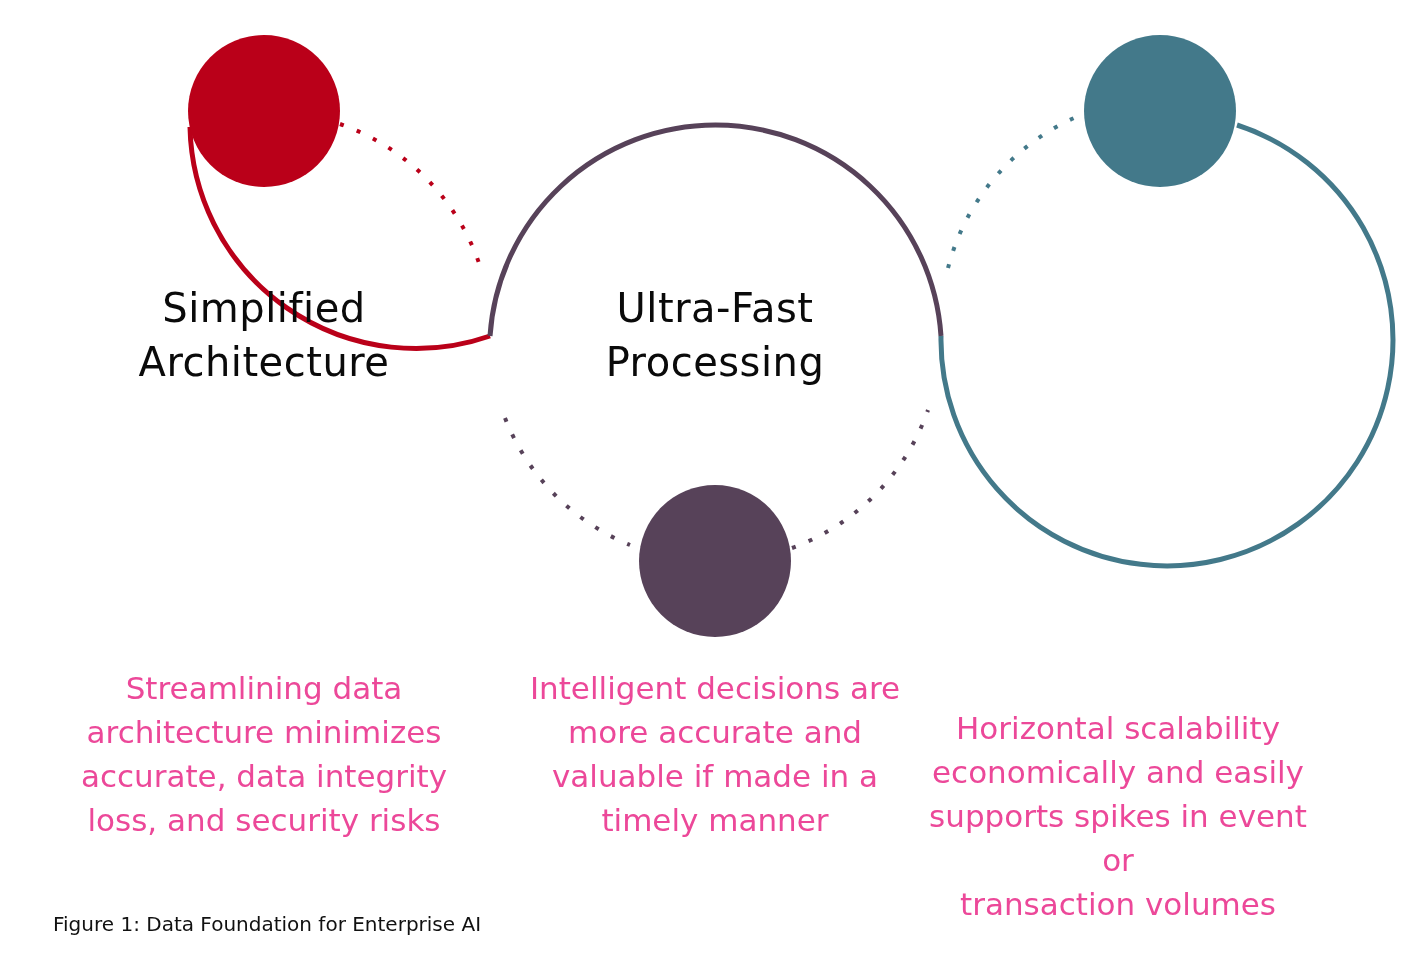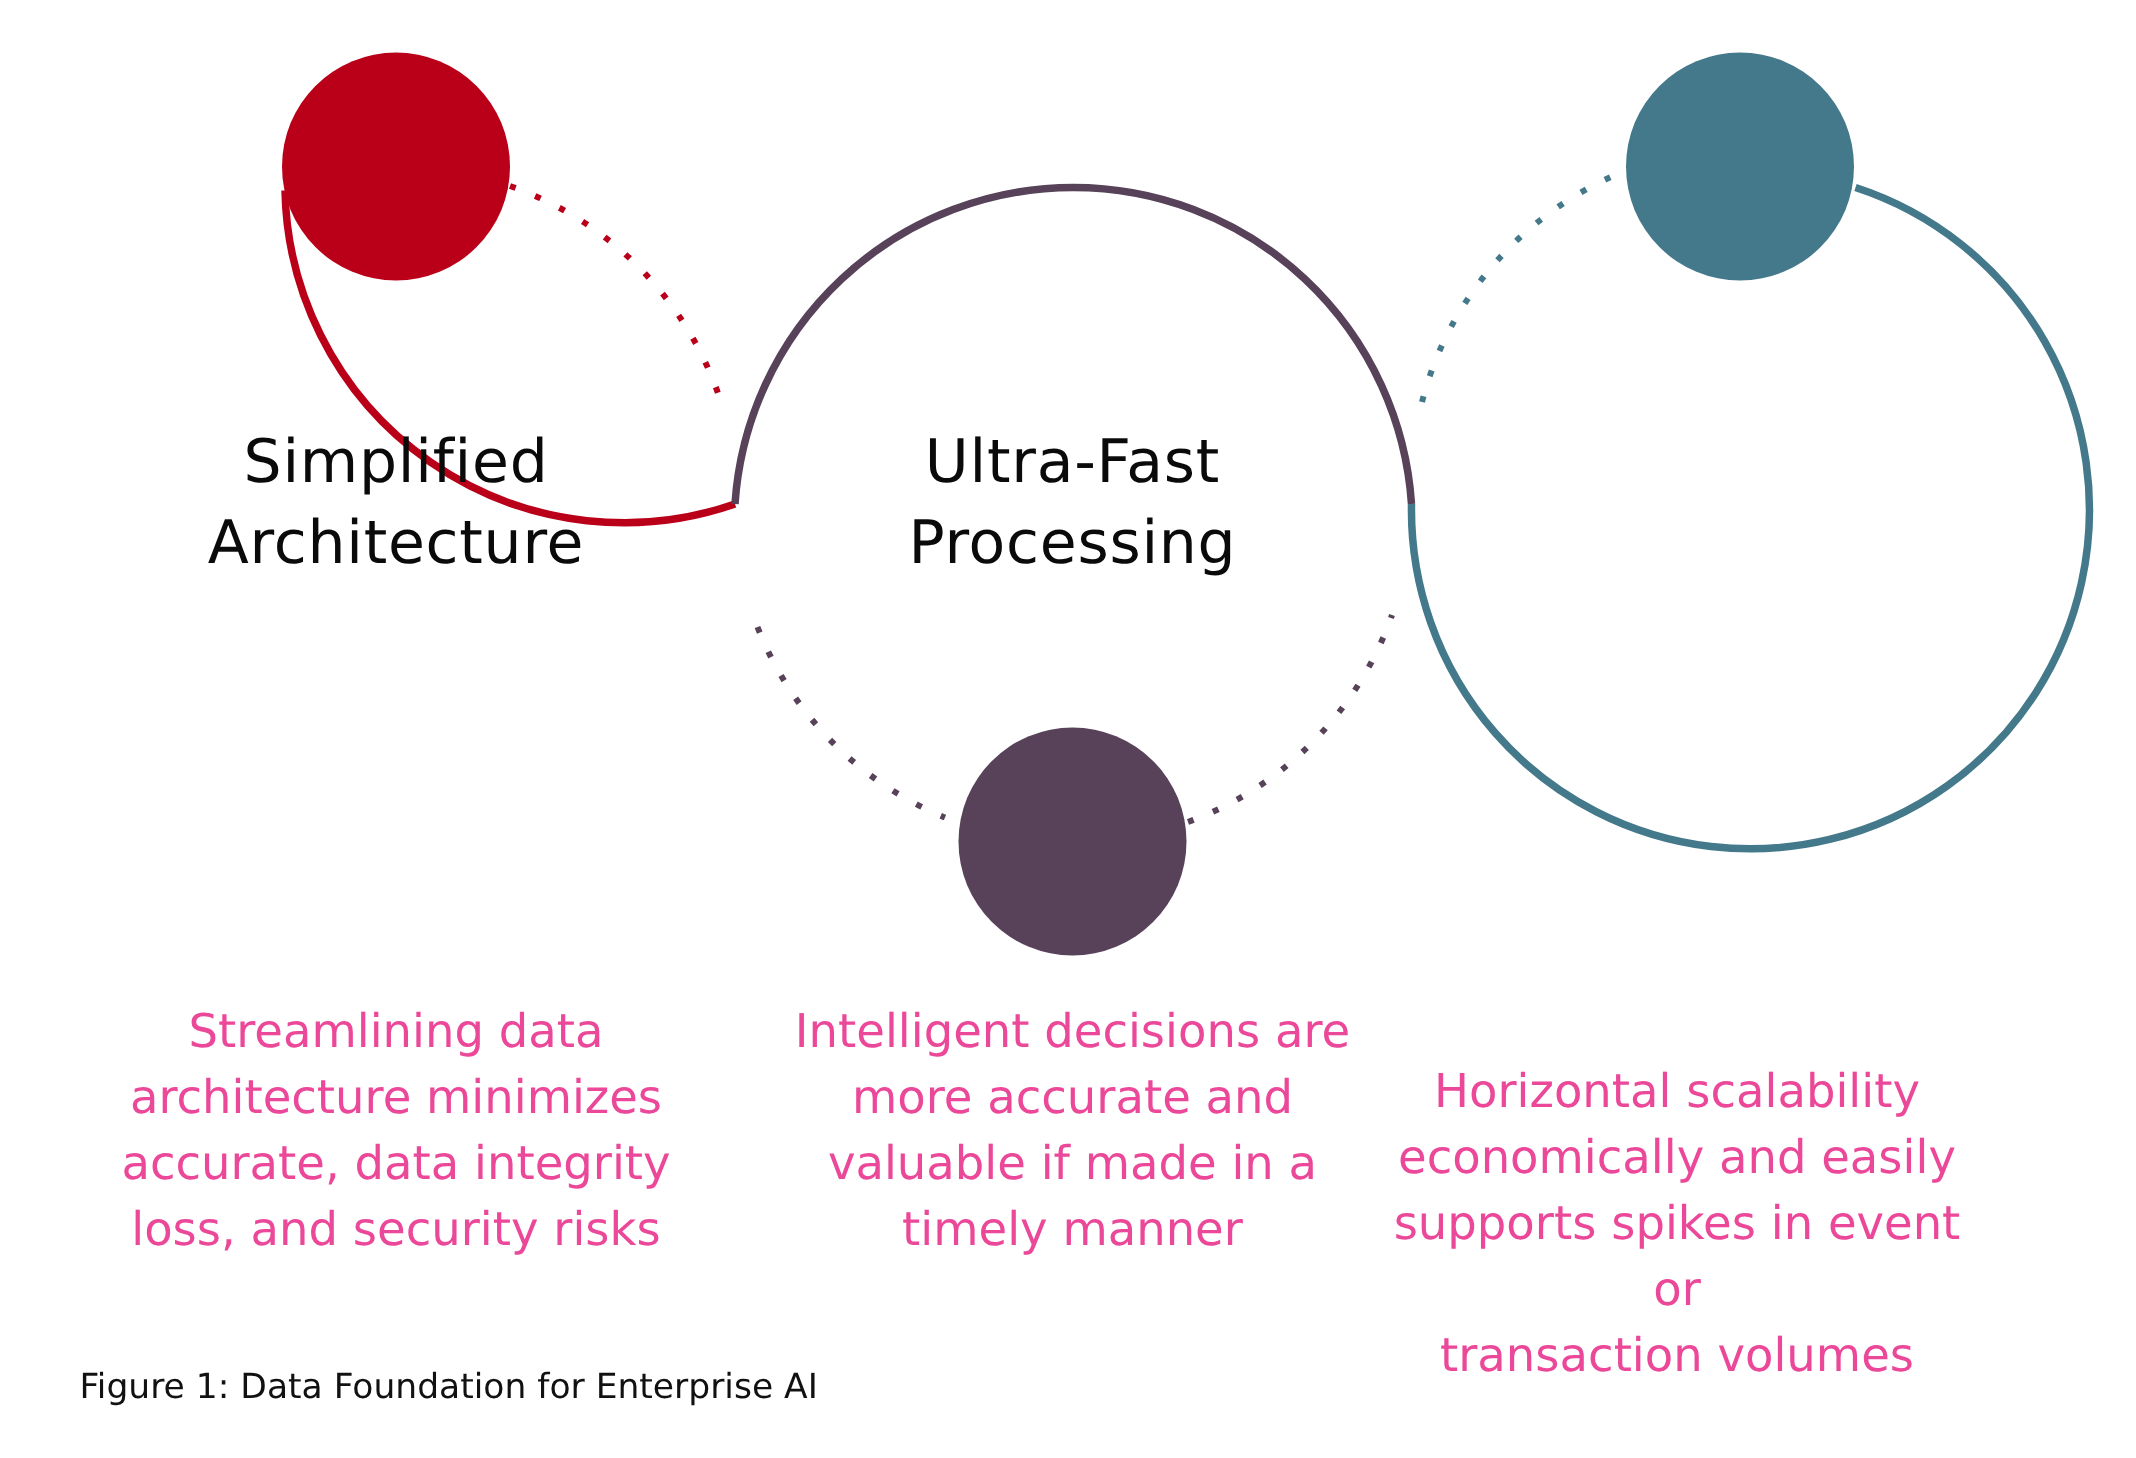--- a/index.html
+++ b/index.html
@@ -3,21 +3,21 @@
 <meta charset="utf-8">
 <style>
   html, body { margin: 0; padding: 0; background: #ffffff; }
   body { width: 1424px; height: 972px; position: relative; overflow: hidden;
          font-family: "DejaVu Sans", sans-serif; color: #111; }
   svg.diagram { position: absolute; left: 0; top: 0; }
   .title { position: absolute; width: 400px; text-align: center;
            font-size: 40px; line-height: 54px; letter-spacing: 0.5px; color: #0a0a0a; }
   .desc { position: absolute; width: 380px; text-align: center;
           font-size: 31px; line-height: 44px; color: #ec4899; }
-  .caption { position: absolute; left: 53px; top: 912px; font-size: 23px; color: #111; }
+  .caption { position: absolute; left: 53px; top: 912px; font-size: 20px; color: #111; }
 </style>
 </head>
 <body>
 
 <svg class="diagram" width="1424" height="972" viewBox="0 0 1424 972">
 
   <path d="M 190 127 A 226 226 0 0 0 490 336" fill="none" stroke="#BA0019" stroke-width="5"></path>
   <path d="M 340 124 A 226 226 0 0 1 480 266" fill="none" stroke="#BA0019" stroke-width="4" stroke-dasharray="4 14"></path>
   <circle cx="264" cy="111" r="76" fill="#BA0019"></circle>
 

